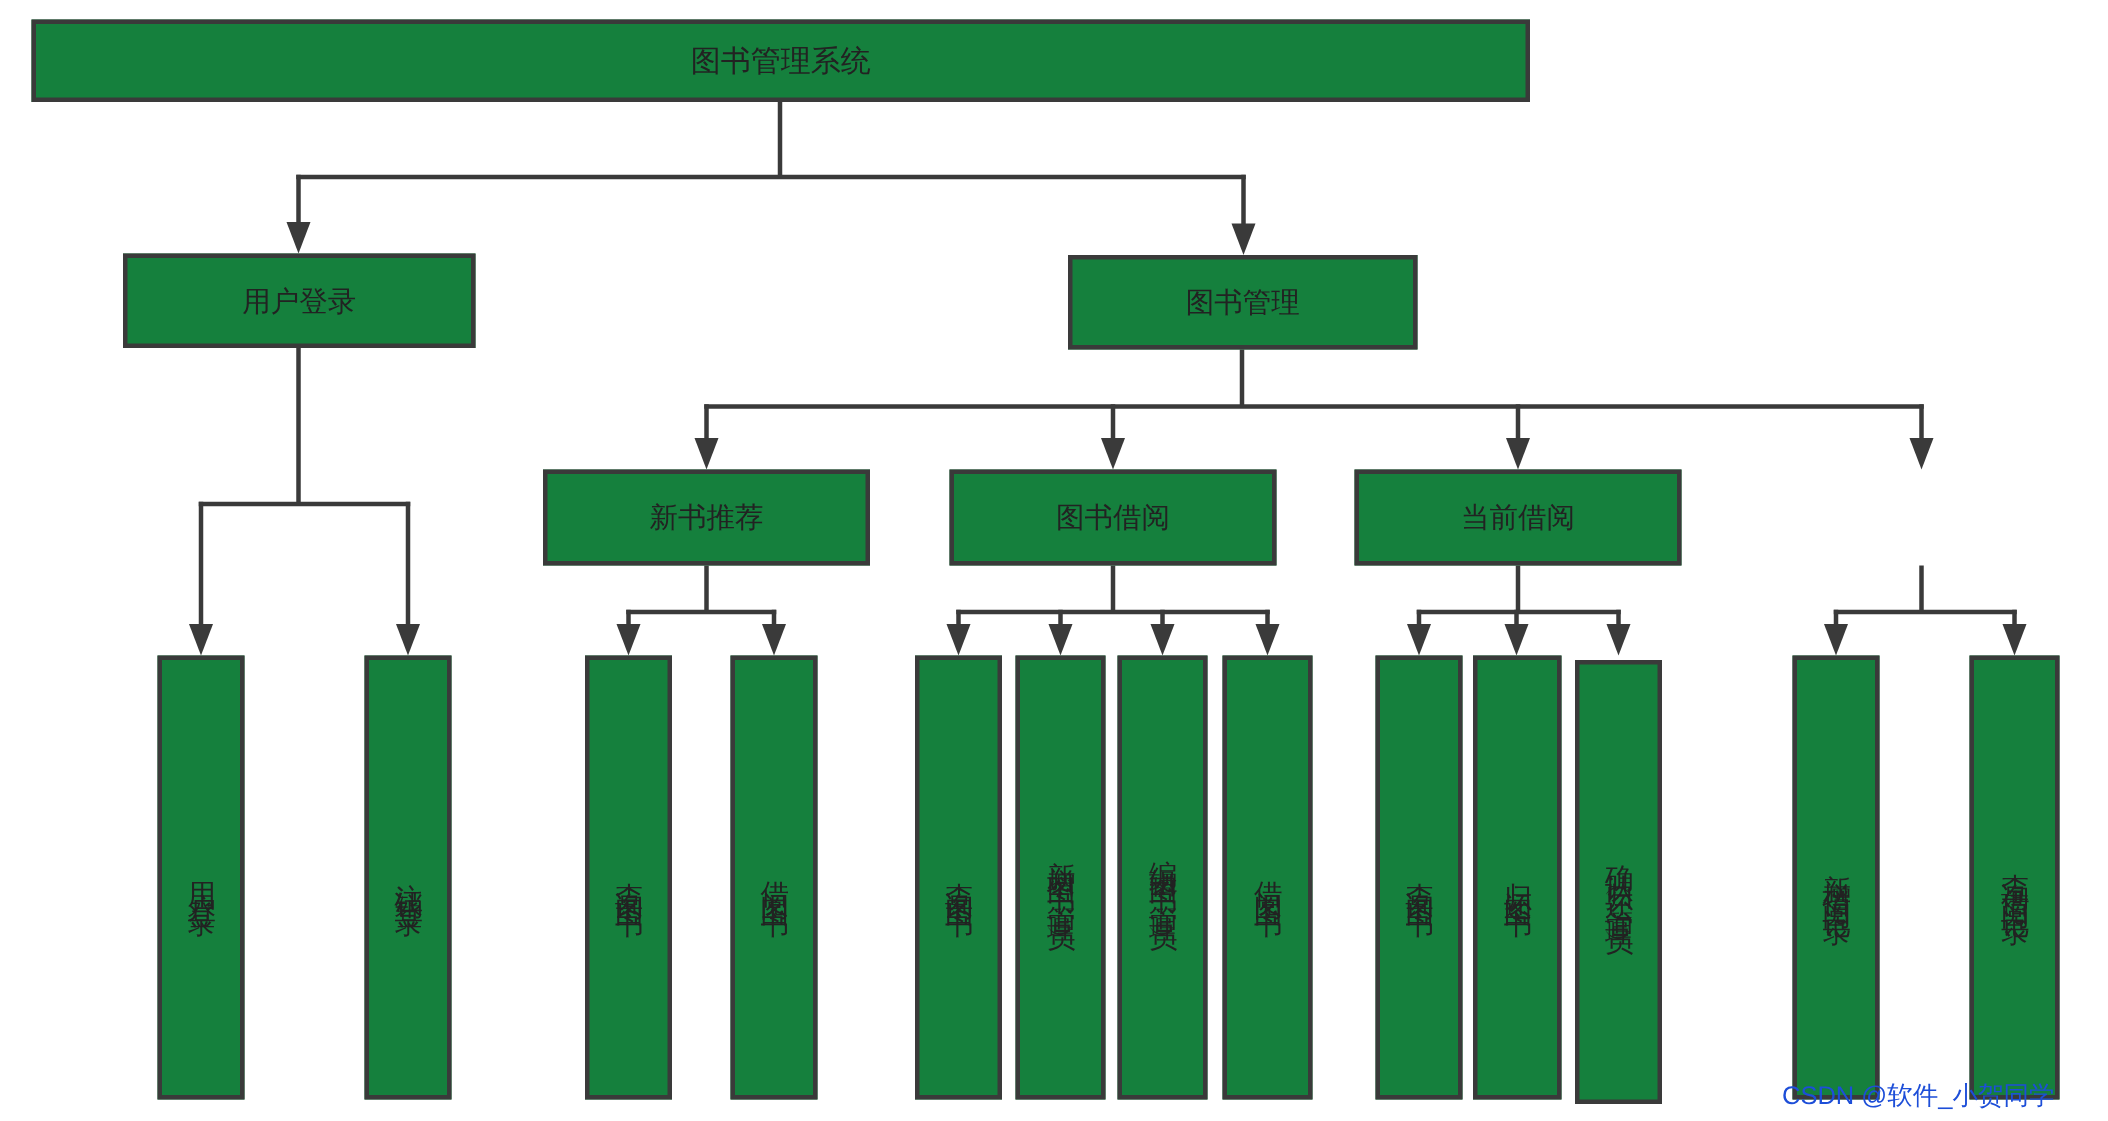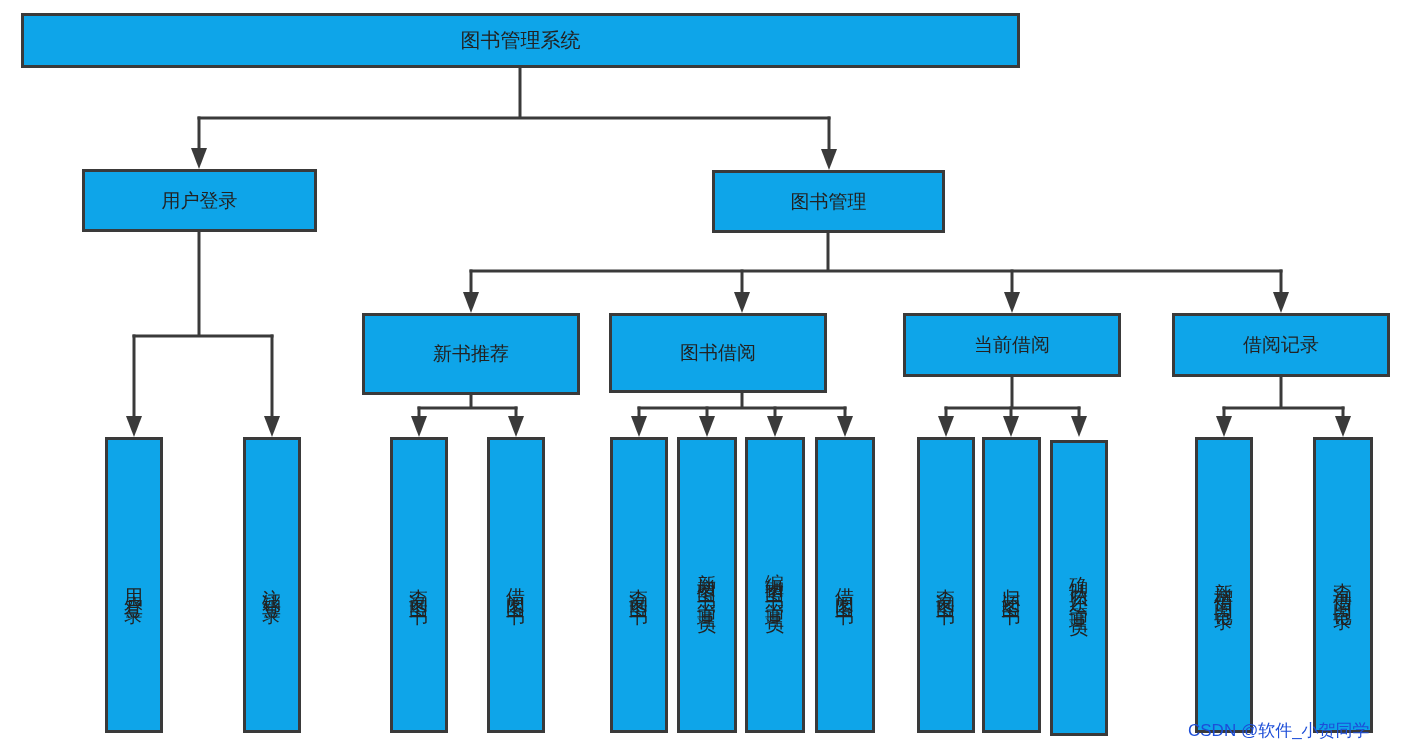--- a/index.html
+++ b/index.html
@@ -18,21 +18,21 @@
   svg.connectors {
     position: absolute;
     left: 0;
     top: 0;
     z-index: 1;
   }
   .box {
     position: absolute;
     box-sizing: border-box;
     border: 3px solid #3a3a3a;
-    background: #0ea5e9;
+    background: #15803d;
     display: flex;
     align-items: center;
     justify-content: center;
     color: #222222;
     z-index: 2;
   }
   .box.root  { font-size: 20px; }
   .box.lvl   { font-size: 19px; }
   .box.leaf  { font-size: 19px; }
   .box.leaf span {
@@ -116,31 +116,28 @@
     <span>图书管理系统</span>
   </div>
 
   <div class="box lvl" style="left:82px; top:169px; width:235px; height:63px;">
     <span>用户登录</span>
   </div>
   <div class="box lvl" style="left:712px; top:170px; width:233px; height:63px;">
     <span>图书管理</span>
   </div>
 
-  <div class="box lvl" style="left:362px; top:313px; width:218px; height:82px;">
+  <div class="box lvl" style="left:362px; top:313px; width:218px; height:64px;">
     <span>新书推荐</span>
   </div>
-  <div class="box lvl" style="left:609px; top:313px; width:218px; height:80px;font-family:Liberation Mono, monospace;">
+  <div class="box lvl" style="left:633px; top:313px; width:218px; height:64px;font-family:Liberation Mono, monospace;">
     <span>图书借阅</span>
   </div>
   <div class="box lvl" style="left:903px; top:313px; width:218px; height:64px;font-family:Liberation Mono, monospace;">
     <span>当前借阅</span>
-  </div>
-  <div class="box lvl" style="left:1172px; top:313px; width:218px; height:64px;">
-    <span>借阅记录</span>
   </div>
 
   <div class="box leaf" style="left:105px; top:437px; width:58px; height:296px;">
     <span>用户登录</span>
   </div>
   <div class="box leaf" style="left:243px; top:437px; width:58px; height:296px;">
     <span>注销登录</span>
   </div>
 
   <div class="box leaf" style="left:390px; top:437px; width:58px; height:296px;">

